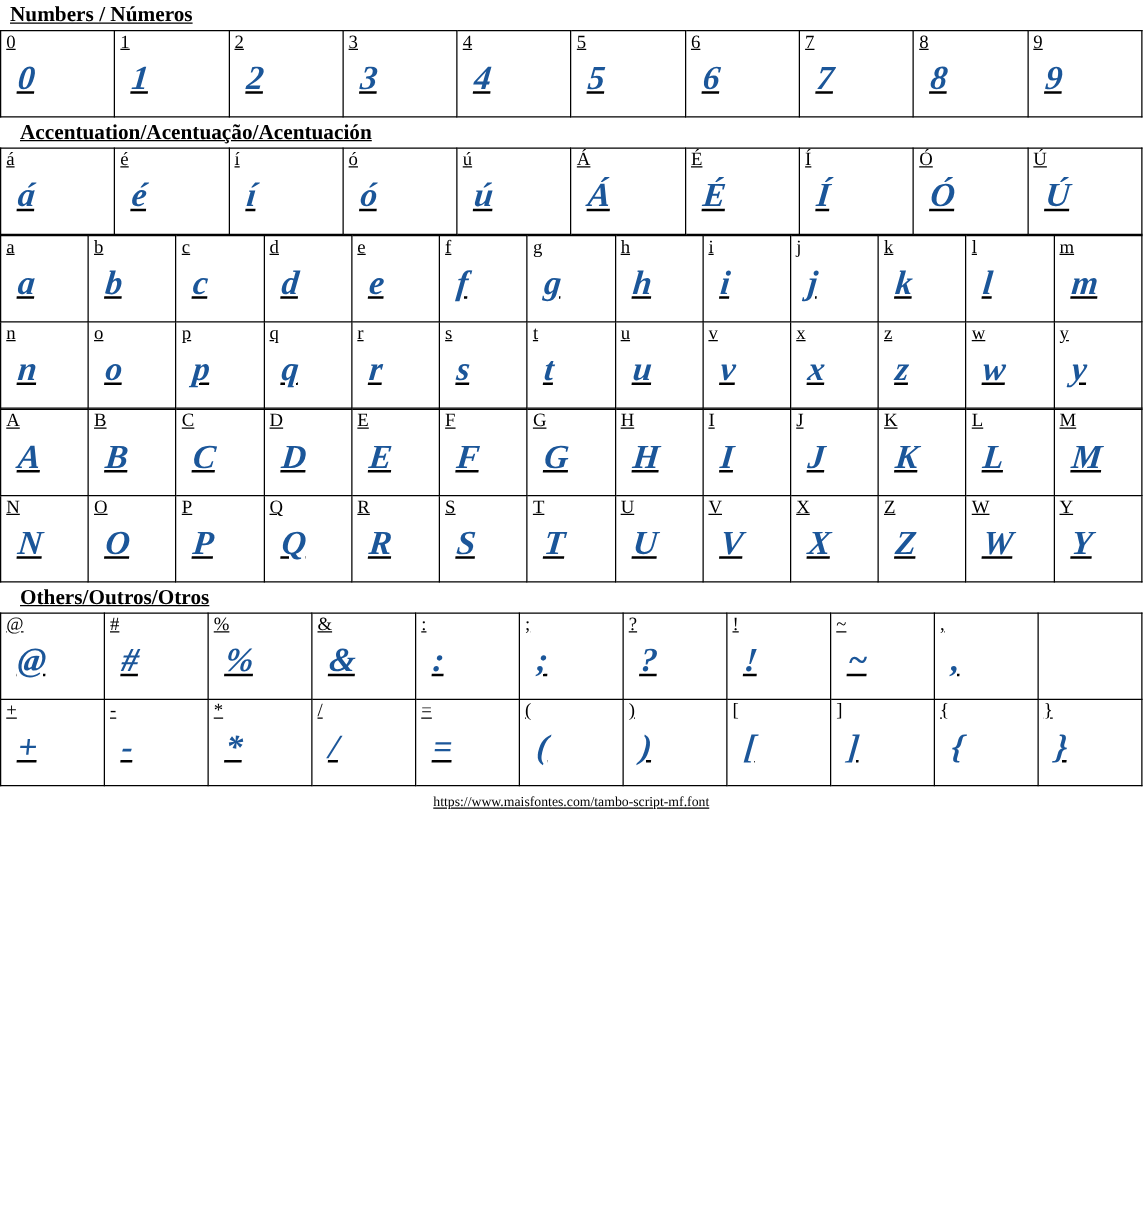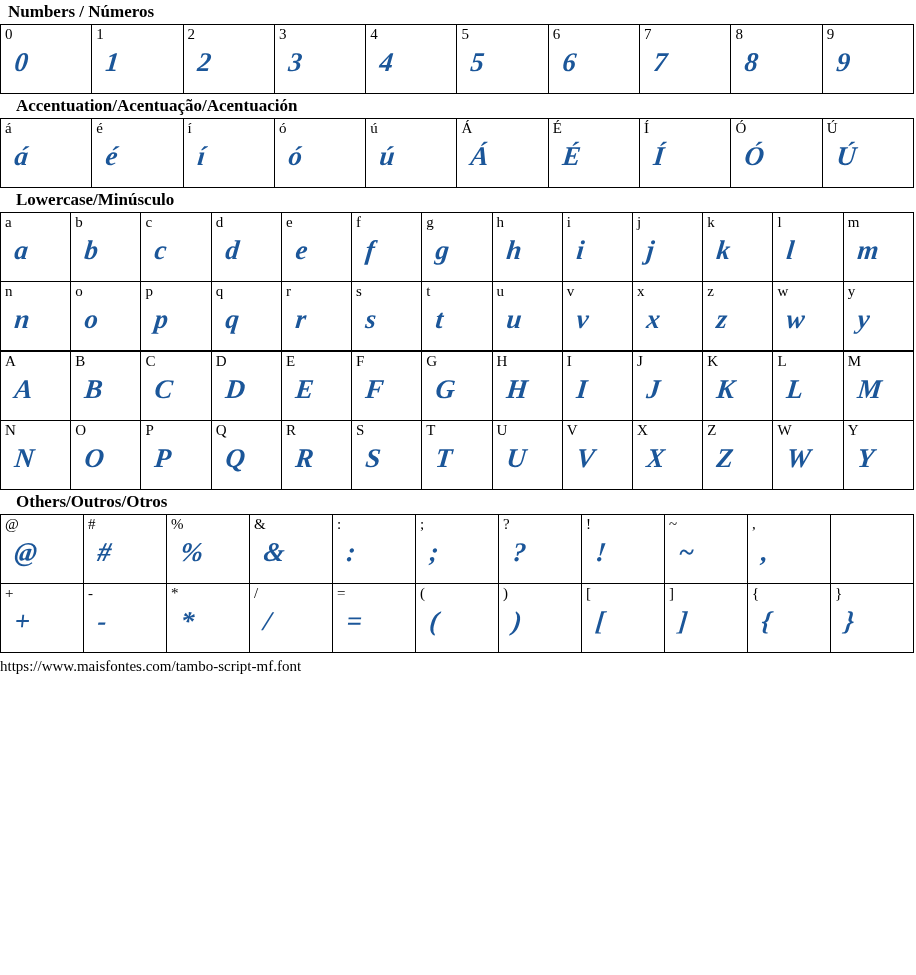--- a/index.html
+++ b/index.html
@@ -12,20 +12,21 @@
     height: 975px;
     font-family: "Liberation Serif", serif;
     color: #000000;
     overflow: hidden;
   }
   .page {
     position: relative;
     width: 916px;
     height: 968px;
     box-sizing: border-box;
+    text-decoration: underline;
   }
   .section-title {
     font-family: "Liberation Serif", serif;
     font-weight: bold;
     font-size: 17px;
     line-height: 24px;
     padding-left: 16px;
     color: #000000;
   }
   .section-title.first {
@@ -64,23 +65,23 @@
     font-weight: bold;
     font-size: 27px;
     line-height: 30px;
     color: #1b5699;
     padding: 4px 0 0 12px;
     letter-spacing: 0.5px;
     transform: skewX(-6deg);
     transform-origin: left bottom;
   }
   .footer {
-    text-align: left;
+    text-align: center;
     font-family: "Liberation Serif", serif;
-    font-size: 15px;
+    font-size: 11px;
     line-height: 20px;
     padding: 3px 2px 0 0;
     color: #000000;
   }
 </style>
 </head>
 <body>
 
 <div class="page">
 
@@ -173,21 +174,20 @@
             <span class="char-sample">Ó</span>
           </td>
       <td>
             <span class="char-label">Ú</span>
             <span class="char-sample">Ú</span>
           </td>
     </tr>
   </tbody>
     </table>
 
-  <div class="section-title">Lowercase/Minúsculo</div>
   <table class="glyphs">
     <tbody>
         <tr>
       <td>
             <span class="char-label">a</span>
             <span class="char-sample">a</span>
           </td>
       <td>
             <span class="char-label">b</span>
             <span class="char-sample">b</span>

